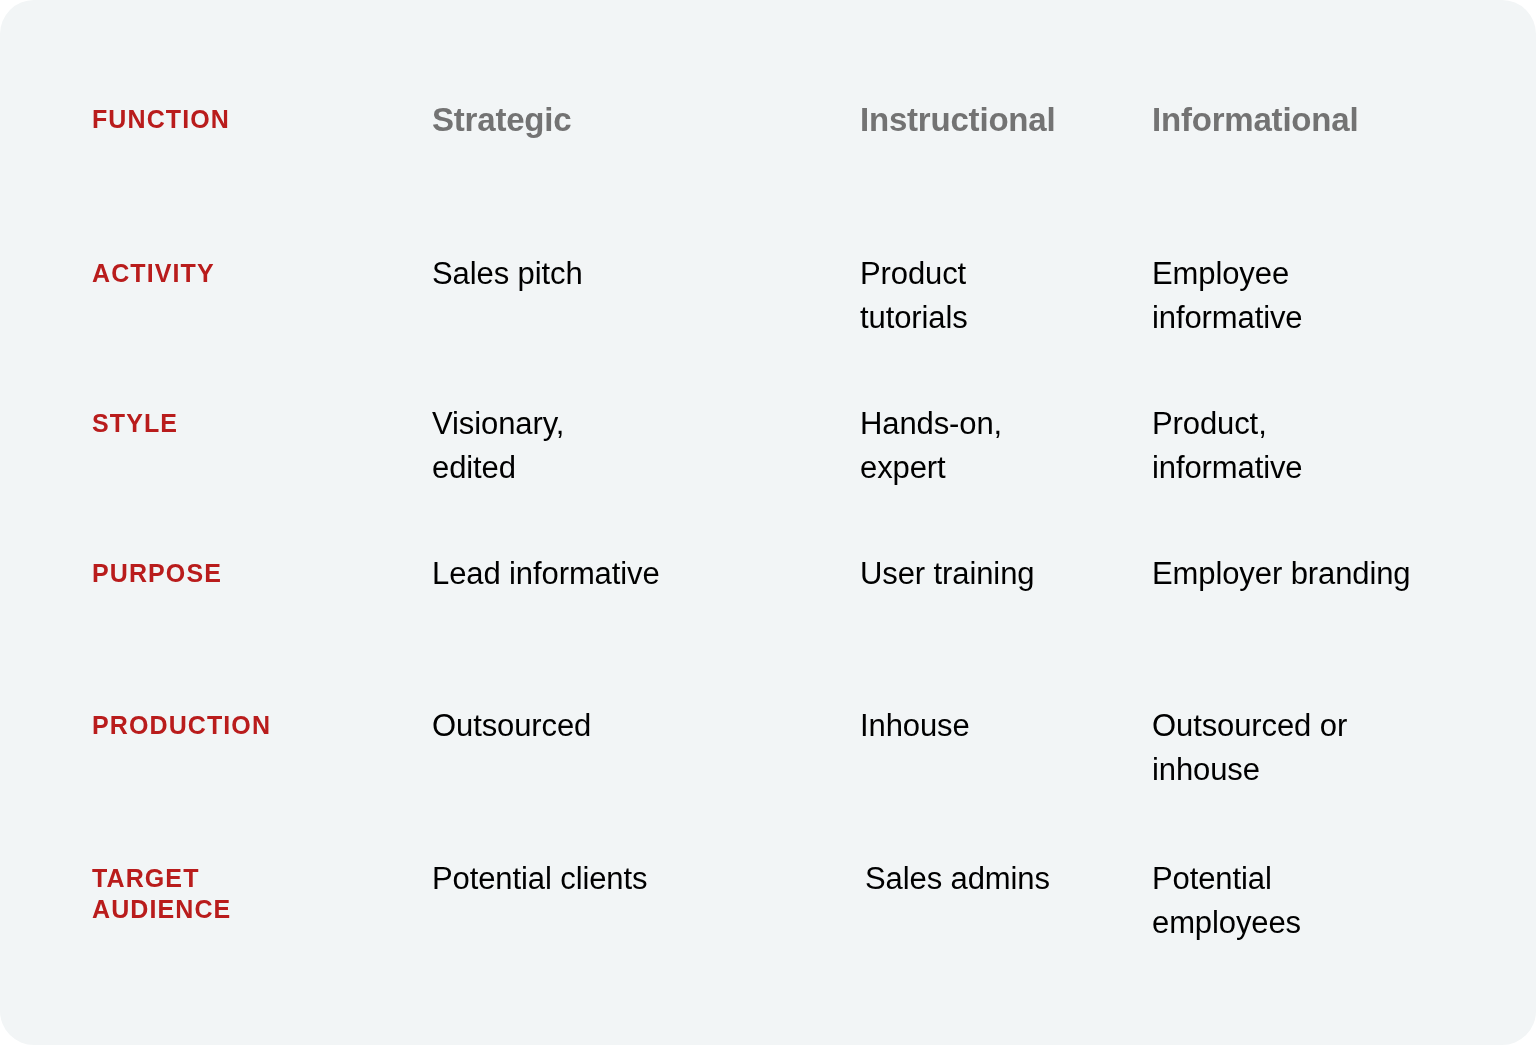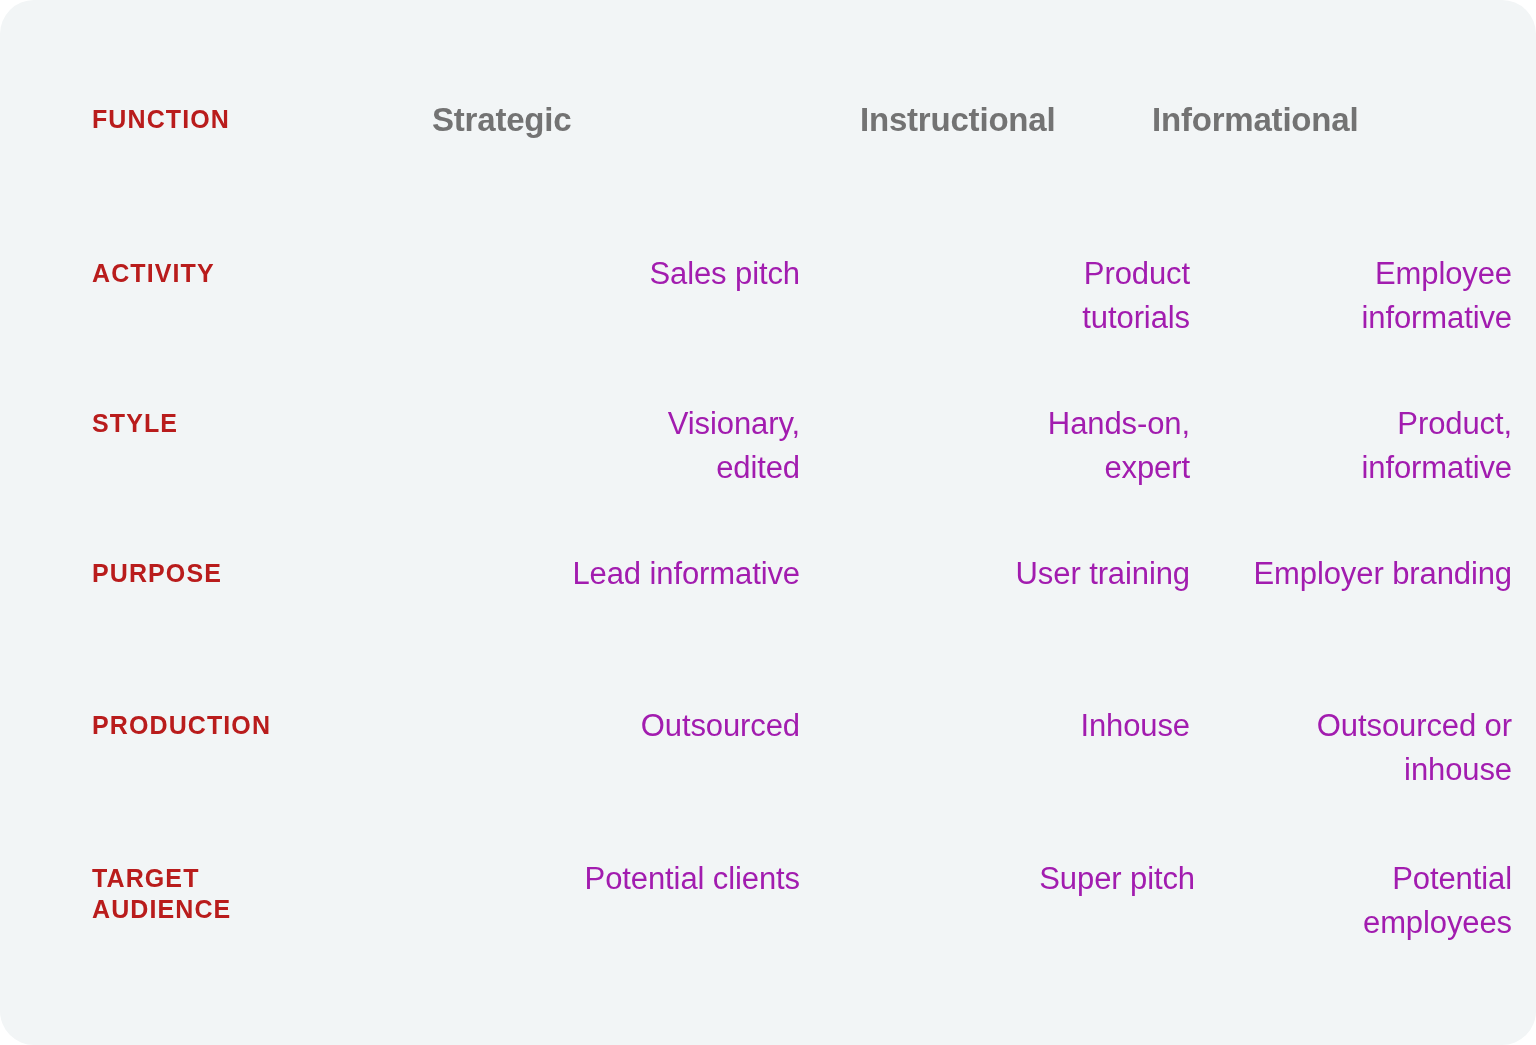--- a/index.html
+++ b/index.html
@@ -67,26 +67,25 @@
   .head {
     color: #737373;
     font-size: 33px;
     font-weight: bold;
     letter-spacing: -0.2px;
     line-height: 40px;
   }
 
   
   .body-cell {
-    color: #a21caf;
+    color: #000000;
     font-size: 31px;
     font-weight: normal;
     letter-spacing: -0.1px;
     line-height: 44px;
-    text-align: right;
   }
 
   
   .row-header     { top: 100px; }
   .row-activity   { top: 252px; }
   .row-style      { top: 402px; }
   .row-purpose    { top: 552px; }
   .row-production { top: 704px; }
   .row-target     { top: 857px; }
 
@@ -146,19 +145,19 @@
       <div class="cell c1 body-cell">Outsourced</div>
       <div class="cell c2 body-cell">Inhouse</div>
       <div class="cell c3 body-cell">Outsourced or
 inhouse</div>
     </div>
 
     <div class="row row-target">
       <div class="cell c0 label">Target
 Audience</div>
       <div class="cell c1 body-cell">Potential clients</div>
-      <div class="cell c2 body-cell nudge-right">Super pitch</div>
+      <div class="cell c2 body-cell nudge-right">Sales admins</div>
       <div class="cell c3 body-cell">Potential
 employees</div>
     </div>
 
   </div>
 </div>
 
 </body></html>

